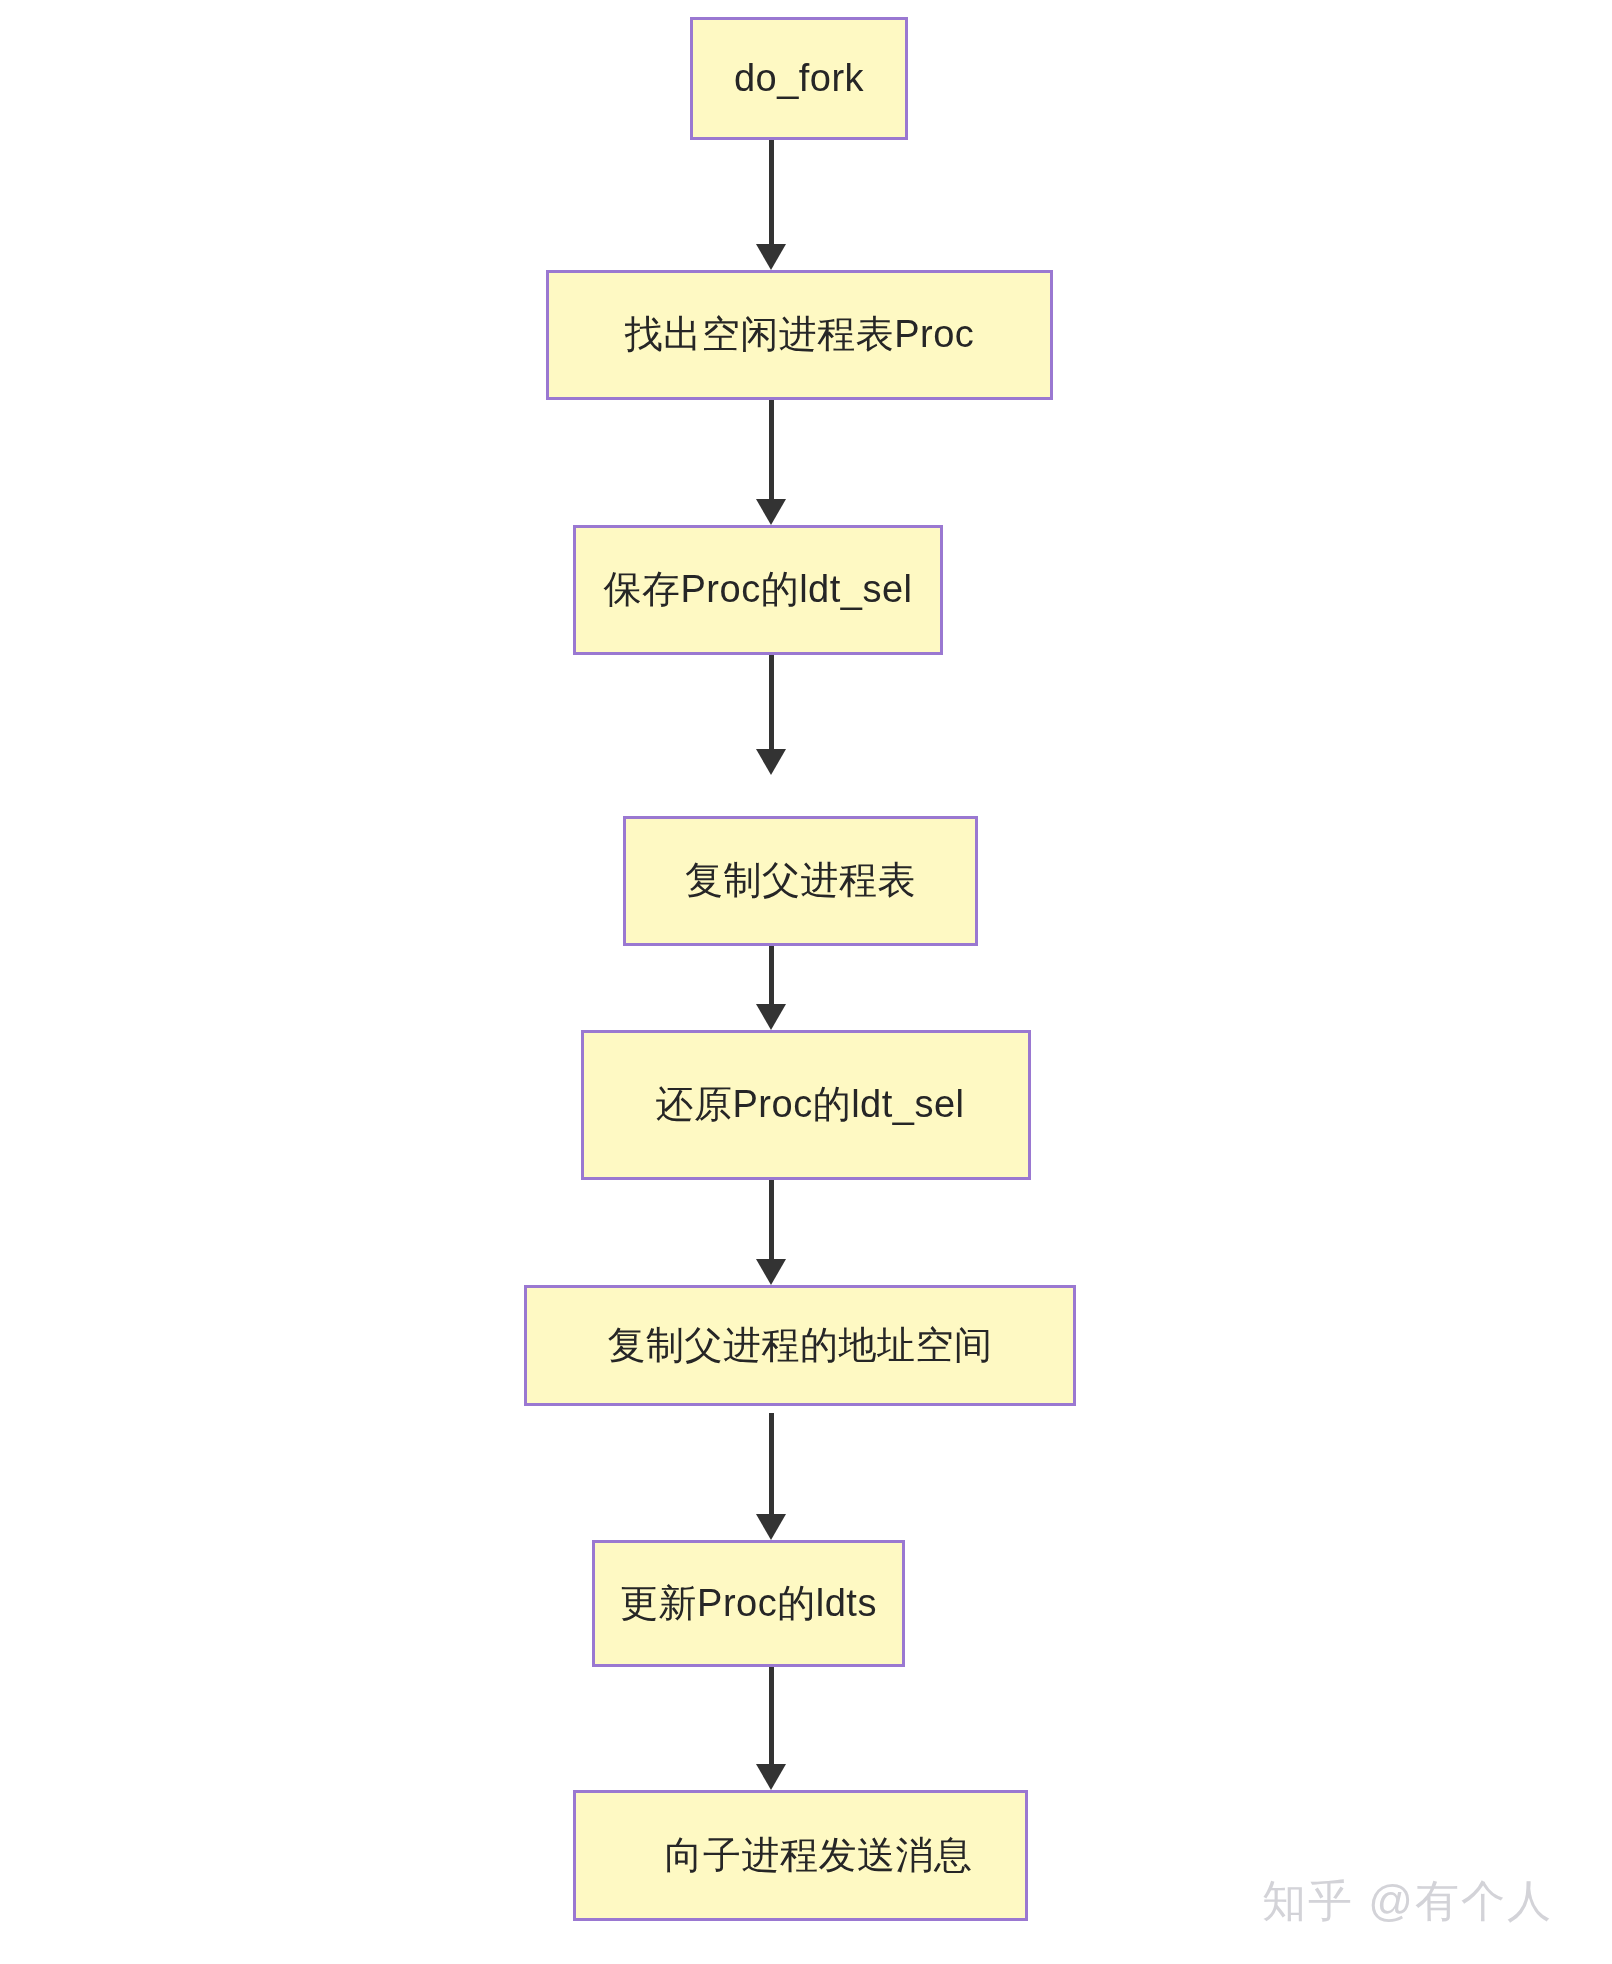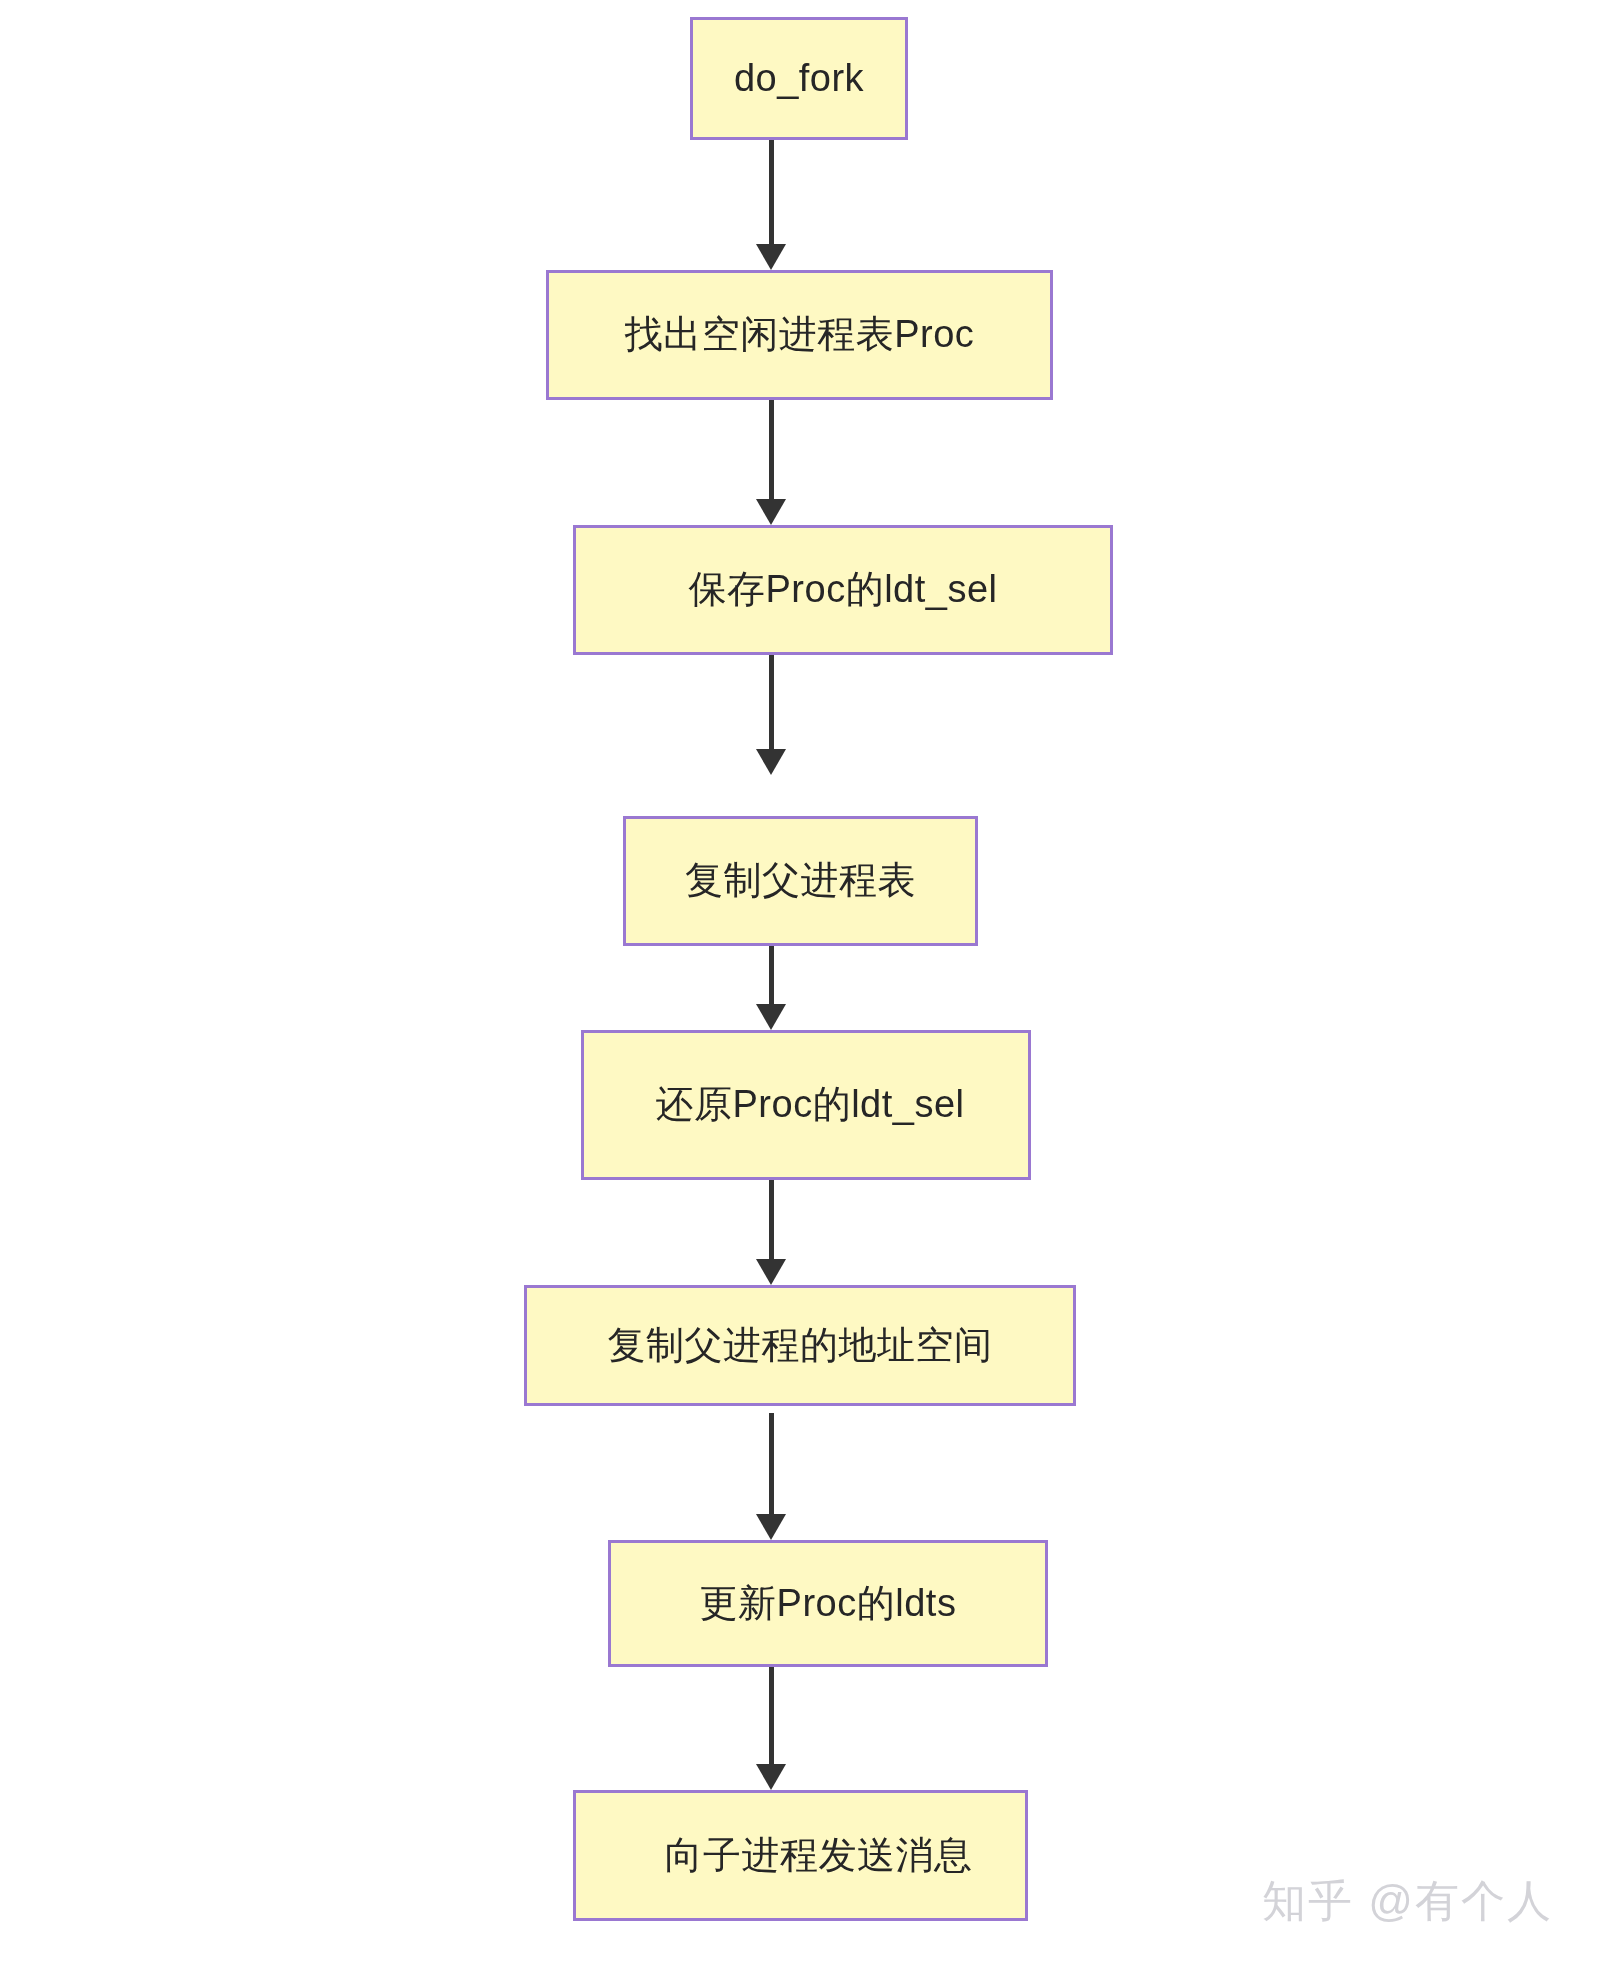--- a/index.html
+++ b/index.html
@@ -110,33 +110,33 @@
       </div>
     </div>
 
   <div id="node-layer">
       <div class="node" style="left: 662px; top: 17px; width: 218px; height: 123px;">
         <span class="node-label">do_fork</span>
       </div>
       <div class="node" style="left: 518px; top: 270px; width: 507px; height: 130px;">
         <span class="node-label">找出空闲进程表Proc</span>
       </div>
-      <div class="node" style="left: 545px; top: 525px; width: 540px; height: 130px;">
+      <div class="node" style="left: 545px; top: 525px; width: 370px; height: 130px;">
         <span class="node-label">保存Proc的ldt_sel</span>
       </div>
       <div class="node" style="left: 595px; top: 816px; width: 355px; height: 130px;">
         <span class="node-label">复制父进程表</span>
       </div>
       <div class="node" style="left: 553px; top: 1030px; width: 450px; height: 150px; padding-left: 8px;">
         <span class="node-label">还原Proc的ldt_sel</span>
       </div>
       <div class="node" style="left: 496px; top: 1285px; width: 552px; height: 121px;">
         <span class="node-label">复制父进程的地址空间</span>
       </div>
-      <div class="node" style="left: 580px; top: 1540px; width: 440px; height: 127px; align-items: center;">
+      <div class="node" style="left: 564px; top: 1540px; width: 313px; height: 127px; align-items: center;">
         <span class="node-label">更新Proc的ldts</span>
       </div>
       <div class="node" style="left: 545px; top: 1790px; width: 455px; height: 131px; padding-left: 36px;">
         <span class="node-label">向子进程发送消息</span>
       </div>
     </div>
 
   <div id="watermark" style="left: 1262px; top: 1872px;">知乎 @有个人</div>
 
 </div>

